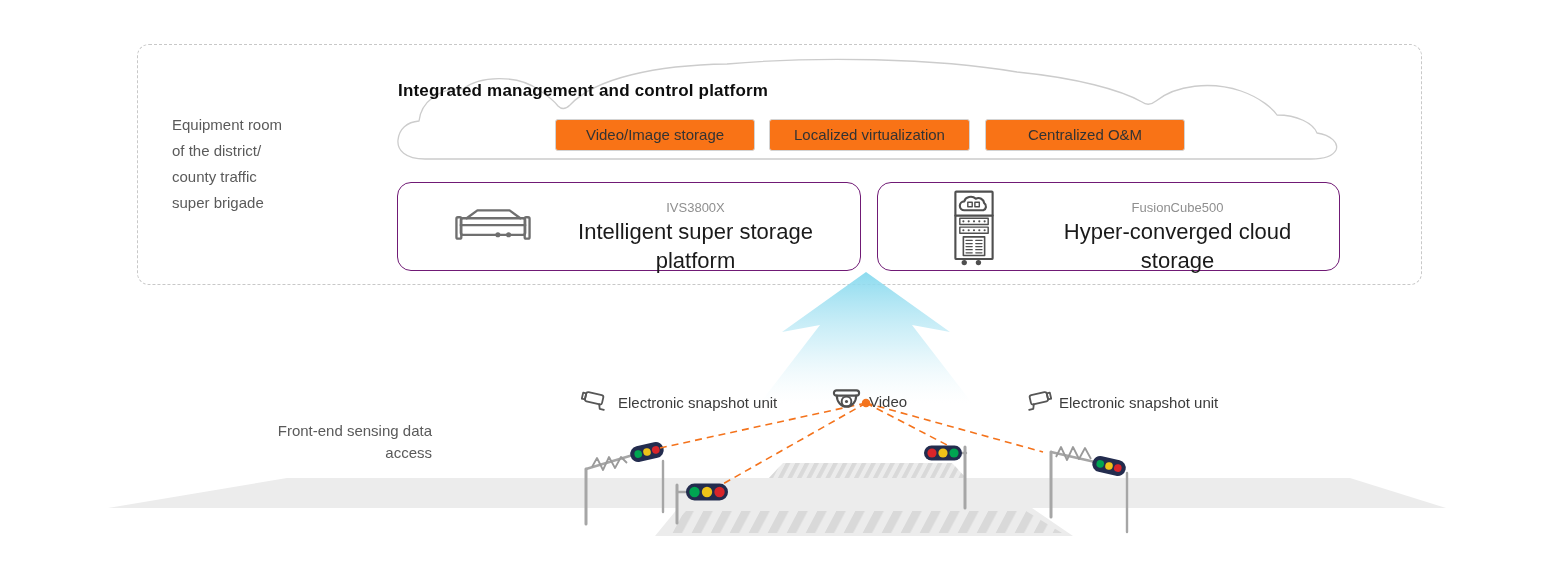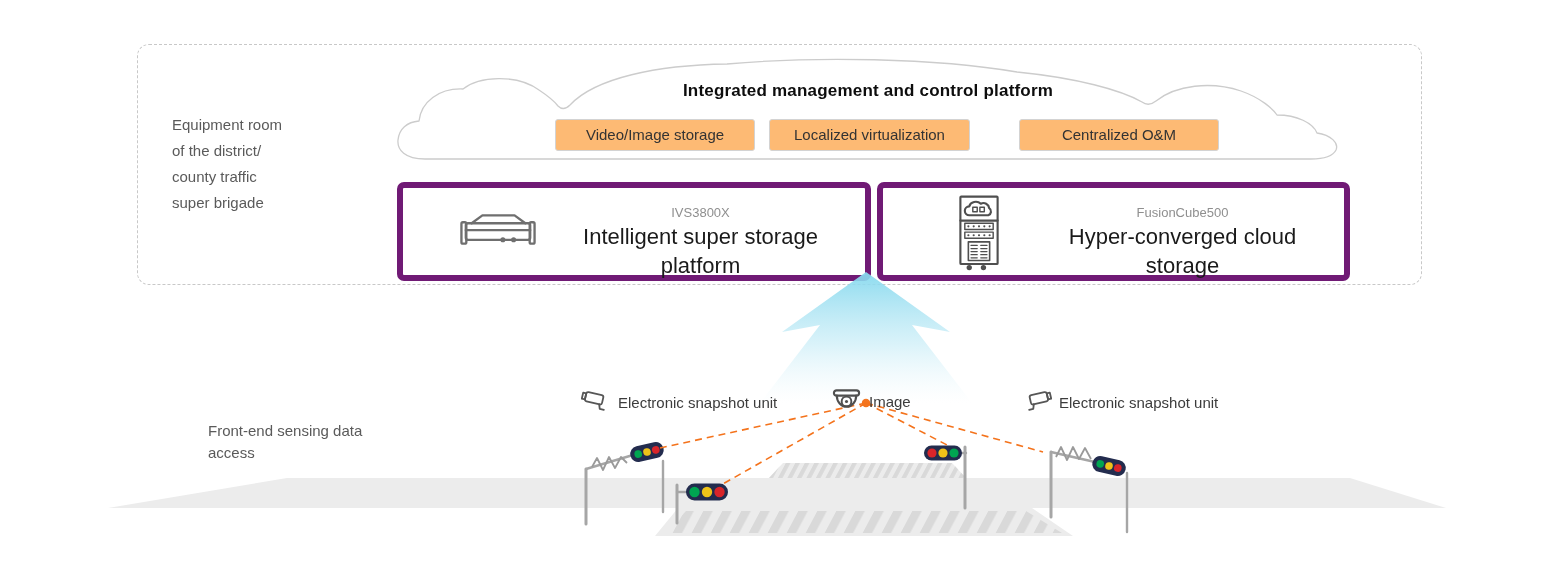--- a/index.html
+++ b/index.html
@@ -12,48 +12,48 @@
   .room-box{
     left:137px;top:44px;width:1283px;height:239px;
     border:1px dashed #c8c8c8;border-radius:12px;
   }
   .room-label{
     left:172px;top:112px;width:205px;text-align:left;
     font-size:15px;line-height:26px;color:#5a5a5a;
   }
   .cloud-svg{left:395px;top:56px;width:948px;height:110px;overflow:visible;}
   .cloud-title{
-    left:398px;top:81px;width:940px;text-align:center;
+    left:398px;top:81px;width:940px;text-align:left;
     font-size:17px;font-weight:700;color:#0d0d0d;letter-spacing:.2px;
   }
   .pill{
     top:119px;height:30px;line-height:30px;text-align:center;
-    border:1px solid #d3d3d3;border-radius:3px;background:#fdba74;
+    border:1px solid #d3d3d3;border-radius:3px;background:#f97316;
     font-size:15px;color:#333;
   }
   .pill1{left:555px;width:198px;}
   .pill2{left:769px;width:199px;}
-  .pill3{left:1019px;width:198px;}
+  .pill3{left:985px;width:198px;}
   .card{
     top:182px;height:87px;background:#fff;
-    border:6px solid #701a75;border-radius:7px;
+    border:1px solid #701a75;border-radius:14px;
   }
   .card-left{left:397px;width:462px;}
   .card-right{left:877px;width:461px;}
   .card .icon-wrap{position:absolute;}
   .card-text{position:absolute;left:145px;right:12px;top:16px;text-align:center;}
   .model{font-size:13px;color:#8f8f8f;line-height:18px;}
   .plat-name{font-size:22px;color:#1a1a1a;line-height:29px;}
   .arrow-svg{left:740px;top:270px;width:250px;height:140px;z-index:2;}
   .sensor{
     display:flex;align-items:center;gap:7px;z-index:3;
     font-size:15px;color:#3c3c3c;white-space:nowrap;margin-top:20px;
   }
   .frontend-label{
-    left:208px;top:420px;width:224px;text-align:left;
+    left:208px;top:420px;width:224px;text-align:right;
     font-size:15px;line-height:22px;color:#5a5a5a;
   }
   .road-svg{left:100px;top:395px;width:1356px;height:185px;z-index:1;}
 </style>
 </head>
 <body>
 
 <div class="canvas">
 
   <div class="abs room-box"></div>
@@ -180,21 +180,21 @@
 
   <div class="abs sensor" style="left:831px;top:366px;">
     <span>
       <svg width="31" height="28" viewBox="0 0 32 28" fill="none" stroke="#4f4f4f" stroke-width="2.2" stroke-linejoin="round" stroke-linecap="round">
         <rect x="3" y="4" width="26" height="5.5" rx="2.7"></rect>
         <path d="M6 9.5 a10 11.5 0 0 0 20 0"></path>
         <circle cx="16" cy="15.5" r="5" stroke-width="2"></circle>
         <circle cx="16" cy="15.5" r="1.6" fill="#4f4f4f" stroke="none"></circle>
       </svg>
     </span>
-    <span>Image</span>
+    <span>Video</span>
   </div>
 
   <div class="abs sensor" style="left:1022px;top:367px;">
     <span>
       <svg width="30" height="27" viewBox="0 0 30 27" fill="none" stroke="#565656" stroke-width="1.8" stroke-linejoin="round" stroke-linecap="round">
         <g transform="translate(30,0) scale(-1,1) rotate(13 13 13)">
           <rect x="4" y="6.5" width="17.5" height="9.5" rx="2"></rect>
           <rect x="0.8" y="8.2" width="3.2" height="6.2"></rect>
           <path d="M19 16 l1.6 4.4 h4.2"></path>
         </g>

